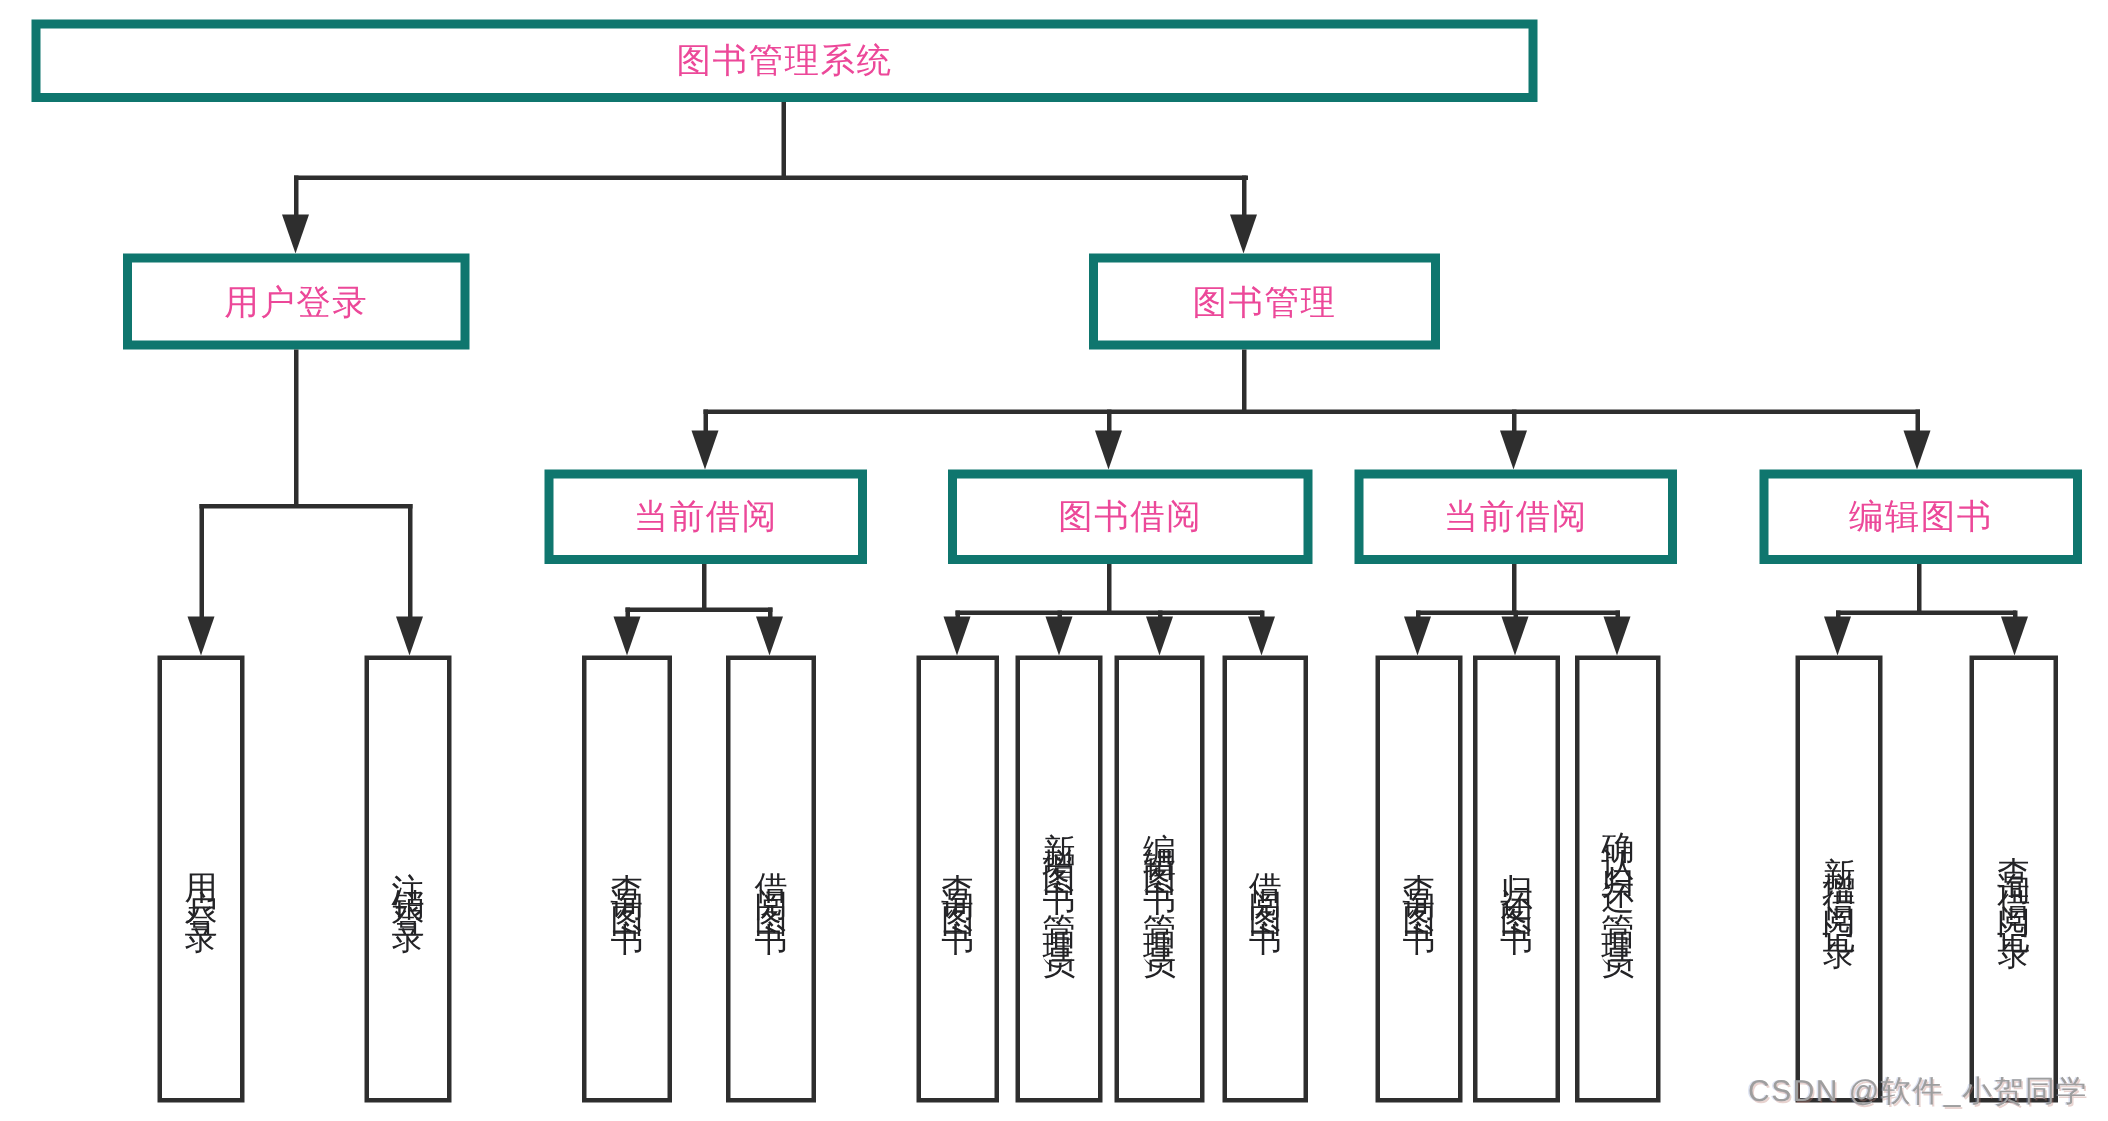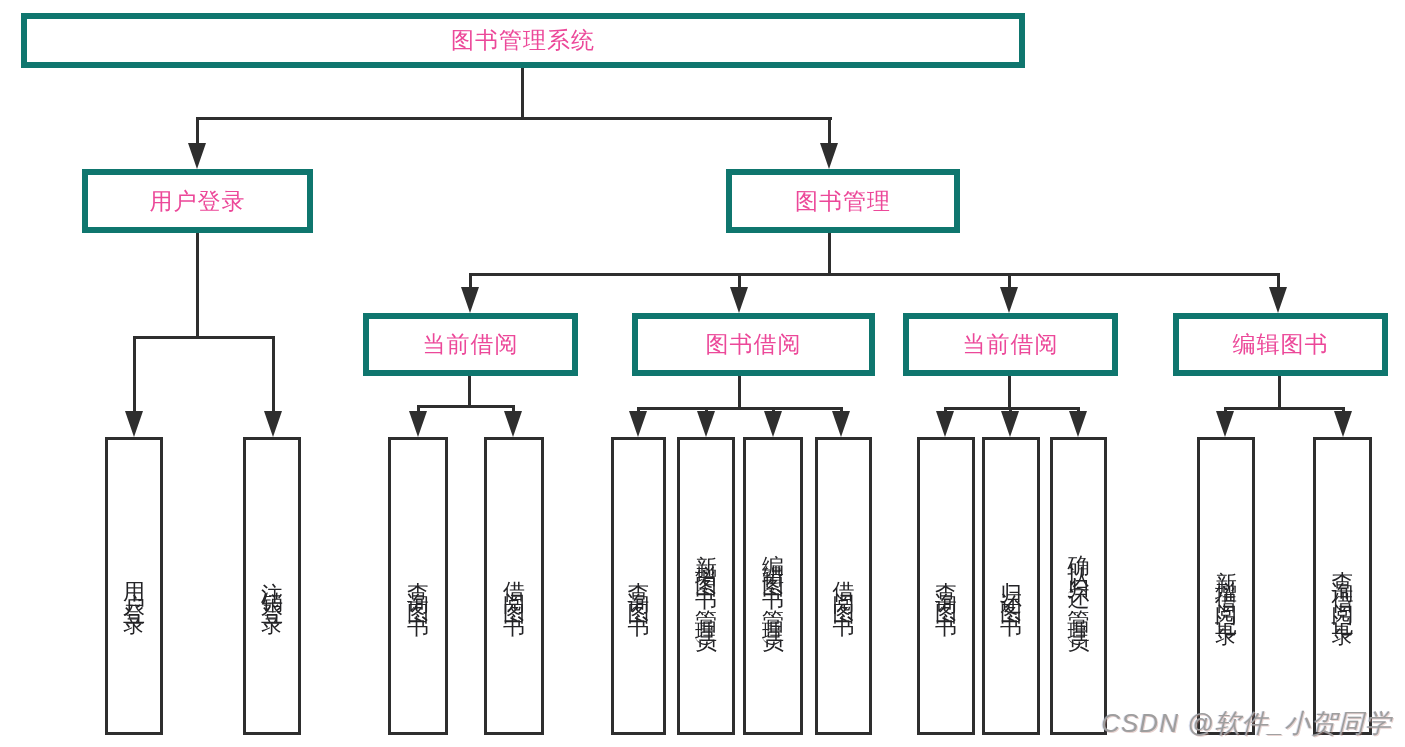--- a/index.html
+++ b/index.html
@@ -50,26 +50,25 @@
     position: absolute;
     width: 0; height: 0;
     border-left: 9px solid transparent;
     border-right: 9px solid transparent;
     border-top: 26px solid #2e2e2e;
   }
   .watermark {
     position: absolute;
     right: 13px;
     bottom: 6px;
-    font-size: 26px;
+    font-size: 20px;
     color: #9e9e9e;
     text-shadow: 1px 1px 0 rgba(190,130,120,0.35), -1px 0 0 rgba(120,140,200,0.25);
     letter-spacing: 1px;
     z-index: 5;
-    font-style: italic;
   }
 </style>
 </head>
 <body>
 
 <div class="stage">
 
   <div class="hbox" style="left:21px; top:13px; width:1004px; height:55px;">
     <span>图书管理系统</span>
   </div>

